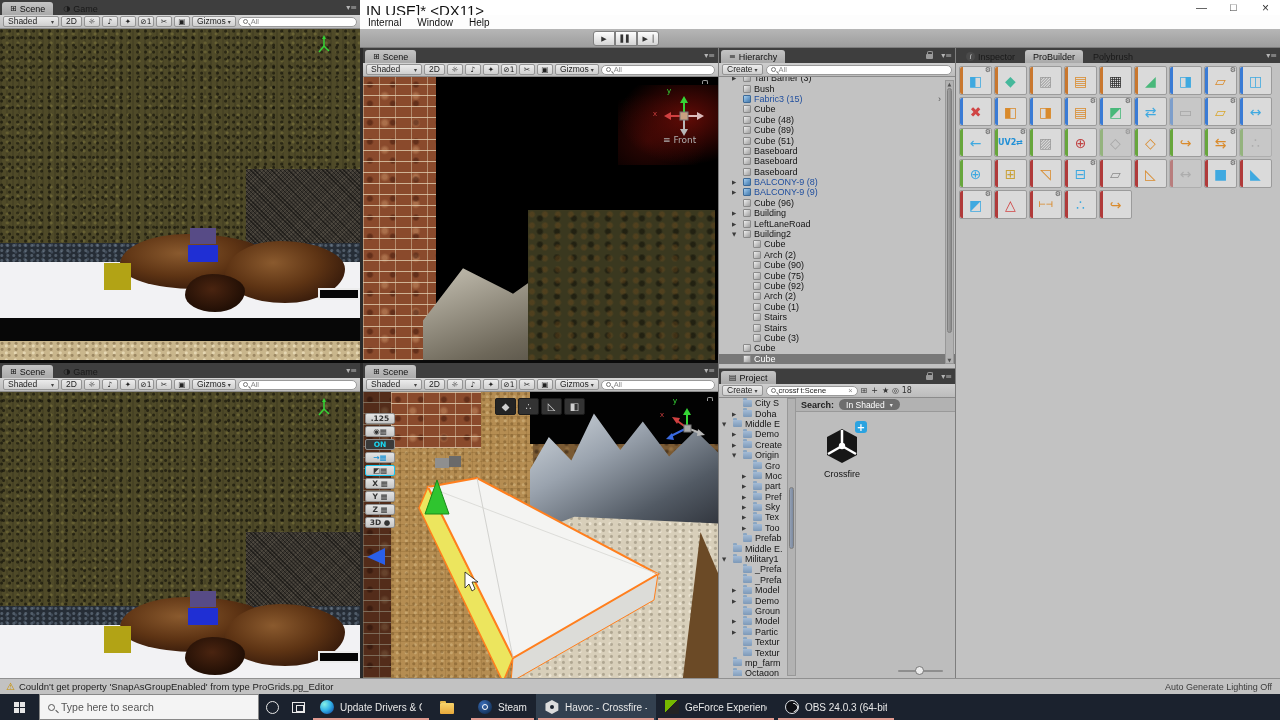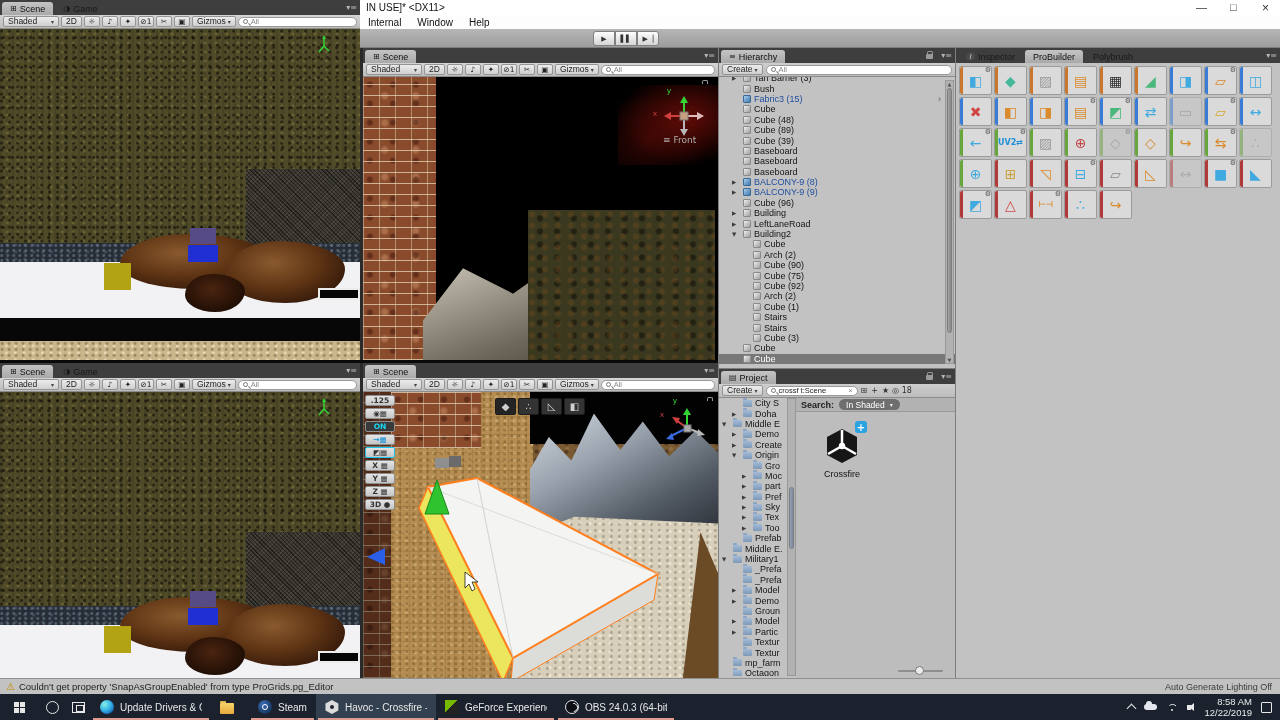--- a/index.html
+++ b/index.html
@@ -125,21 +125,21 @@
 .zthumb{position:absolute;width:9px;height:9px;background:#ececec;border:1px solid #777;border-radius:50%}
 .scopepill{background:#6e6e6e;color:#fff;border-radius:7px;height:11px;display:flex;align-items:center;padding:0 7px;font-size:8.5px;gap:3px}
 .badge{position:absolute;right:-5px;top:-5px;width:12px;height:12px;background:#2ba3e0;border-radius:3px;color:#fff;font-size:10px;display:flex;align-items:center;justify-content:center;font-weight:bold}
 </style>
 </head>
 <body>
 
 <div id="screen">
 
   <div class="abs" style="left:360px;top:0;width:920px;height:15px;background:#fff">
-    <span style="position:absolute;left:6px;top:2px;font-size:10px;color:#111">IN USE]* &lt;DX11&gt;</span>
+    <span style="position:absolute;left:6px;top:2px;font-size:15px;color:#111">IN USE]* &lt;DX11&gt;</span>
     <span style="position:absolute;left:836px;top:1px;font-size:11px;color:#333">—</span>
     <span style="position:absolute;left:870px;top:1px;font-size:11px;color:#333">□</span>
     <span style="position:absolute;left:902px;top:1px;font-size:12px;color:#333">×</span>
   </div>
   <div class="abs" style="left:360px;top:15px;width:920px;height:14px;background:#fdfdfd;display:flex;gap:16px;align-items:center;padding-left:8px">
 
   <span style="font-size:10px;color:#111">Internal</span>
       <span style="font-size:10px;color:#111">Window</span>
       <span style="font-size:10px;color:#111">Help</span>
     </div>
@@ -366,21 +366,21 @@
           <rect x="86" y="64" width="12" height="11" fill="#6a6a6a"></rect>
         <polygon points="65,95 150,266 140,290 56,116" fill="#ece55e" stroke="#ff7f1e" stroke-width="1.5"></polygon>
         <polygon points="295,182 291,208 148,290 150,266" fill="#dcdcd8" stroke="#ff7f1e" stroke-width="1"></polygon>
         <polygon points="65,95 114,86 295,182 150,266" fill="#f4f4f2" stroke="#ff7f1e" stroke-width="2"></polygon>
         <line x1="114" y1="86" x2="150" y2="266" stroke="#c9c9c5" stroke-width="0.8"></line>
         <line x1="65" y1="95" x2="295" y2="182" stroke="#d6d6d2" stroke-width="0.8"></line>
         <polygon points="74,88 62,122 86,122" fill="#2fc42f" stroke="#188a18" stroke-width="1"></polygon>
         <polygon points="22,156 4,165 22,173" fill="#2a5fe8"></polygon>
         <polygon points="102,180 102,196 106,192 109,199 112,197 109,190 115,190" fill="#fff" stroke="#000" stroke-width="0.7"></polygon>
       </svg>
-      <div class="abs" style="left:2px;top:3px">
+      <div class="abs" style="left:2px;top:21px">
 
       <div class="pgbtn g">.125</div>
           <div class="pgbtn g">◉▦</div>
           <div class="pgbtn g on">ON</div>
           <div class="pgbtn g cy">→▦</div>
           <div class="pgbtn g lk">◩▦</div>
           <div class="pgbtn g">X ▦</div>
           <div class="pgbtn g">Y ▦</div>
           <div class="pgbtn g">Z ▦</div>
           <div class="pgbtn g">3D ●</div>
@@ -462,21 +462,21 @@
 
         <div class="hrow">
           <span class="arw g"></span>
           <span class="cubeico"></span>
           <span class="hlabel">Cube (89)</span>
         </div>
 
         <div class="hrow">
           <span class="arw g"></span>
           <span class="cubeico"></span>
-          <span class="hlabel">Cube (39)</span>
+          <span class="hlabel">Cube (51)</span>
         </div>
 
         <div class="hrow">
           <span class="arw g"></span>
           <span class="cubeico"></span>
           <span class="hlabel">Baseboard</span>
         </div>
 
         <div class="hrow">
           <span class="arw g"></span>
@@ -1097,20 +1097,24 @@
     <span class="right">Auto Generate Lighting Off</span>
   </div>
 
   <div class="abs" id="taskbar">
     <div class="winlogo">
         <span></span>
         <span></span>
         <span></span>
         <span></span>
       </div>
+    <div class="tsearch">
+      <span class="mag"></span>
+      <span>Type here to search</span>
+    </div>
     <div class="tkico">
         <span class="cortana"></span>
       </div>
     <div class="tkico">
         <span class="taskview"></span>
       </div>
     <div style="display:flex">
 
         <div class="app lined">
           <span class="appicon ic-edge"></span>
@@ -1135,26 +1139,15 @@
         <div class="app lined">
           <span class="appicon ic-geforce"></span>
           <span class="applabel">GeForce Experience</span>
         </div>
 
         <div class="app lined">
           <span class="appicon ic-obs"></span>
           <span class="applabel">OBS 24.0.3 (64-bit, ...</span>
         </div>
       </div>
-    <div class="tray">
-      <span class="caret"></span>
-      <span class="cloud"></span>
-      <span class="wifi"></span>
-      <span class="spk"></span>
-      <div class="clock">
-        <div>8:58 AM</div>
-        <div>12/22/2019</div>
-      </div>
-      <span class="notif"></span>
-    </div>
   </div>
 
 </div>
 
 </body></html>

